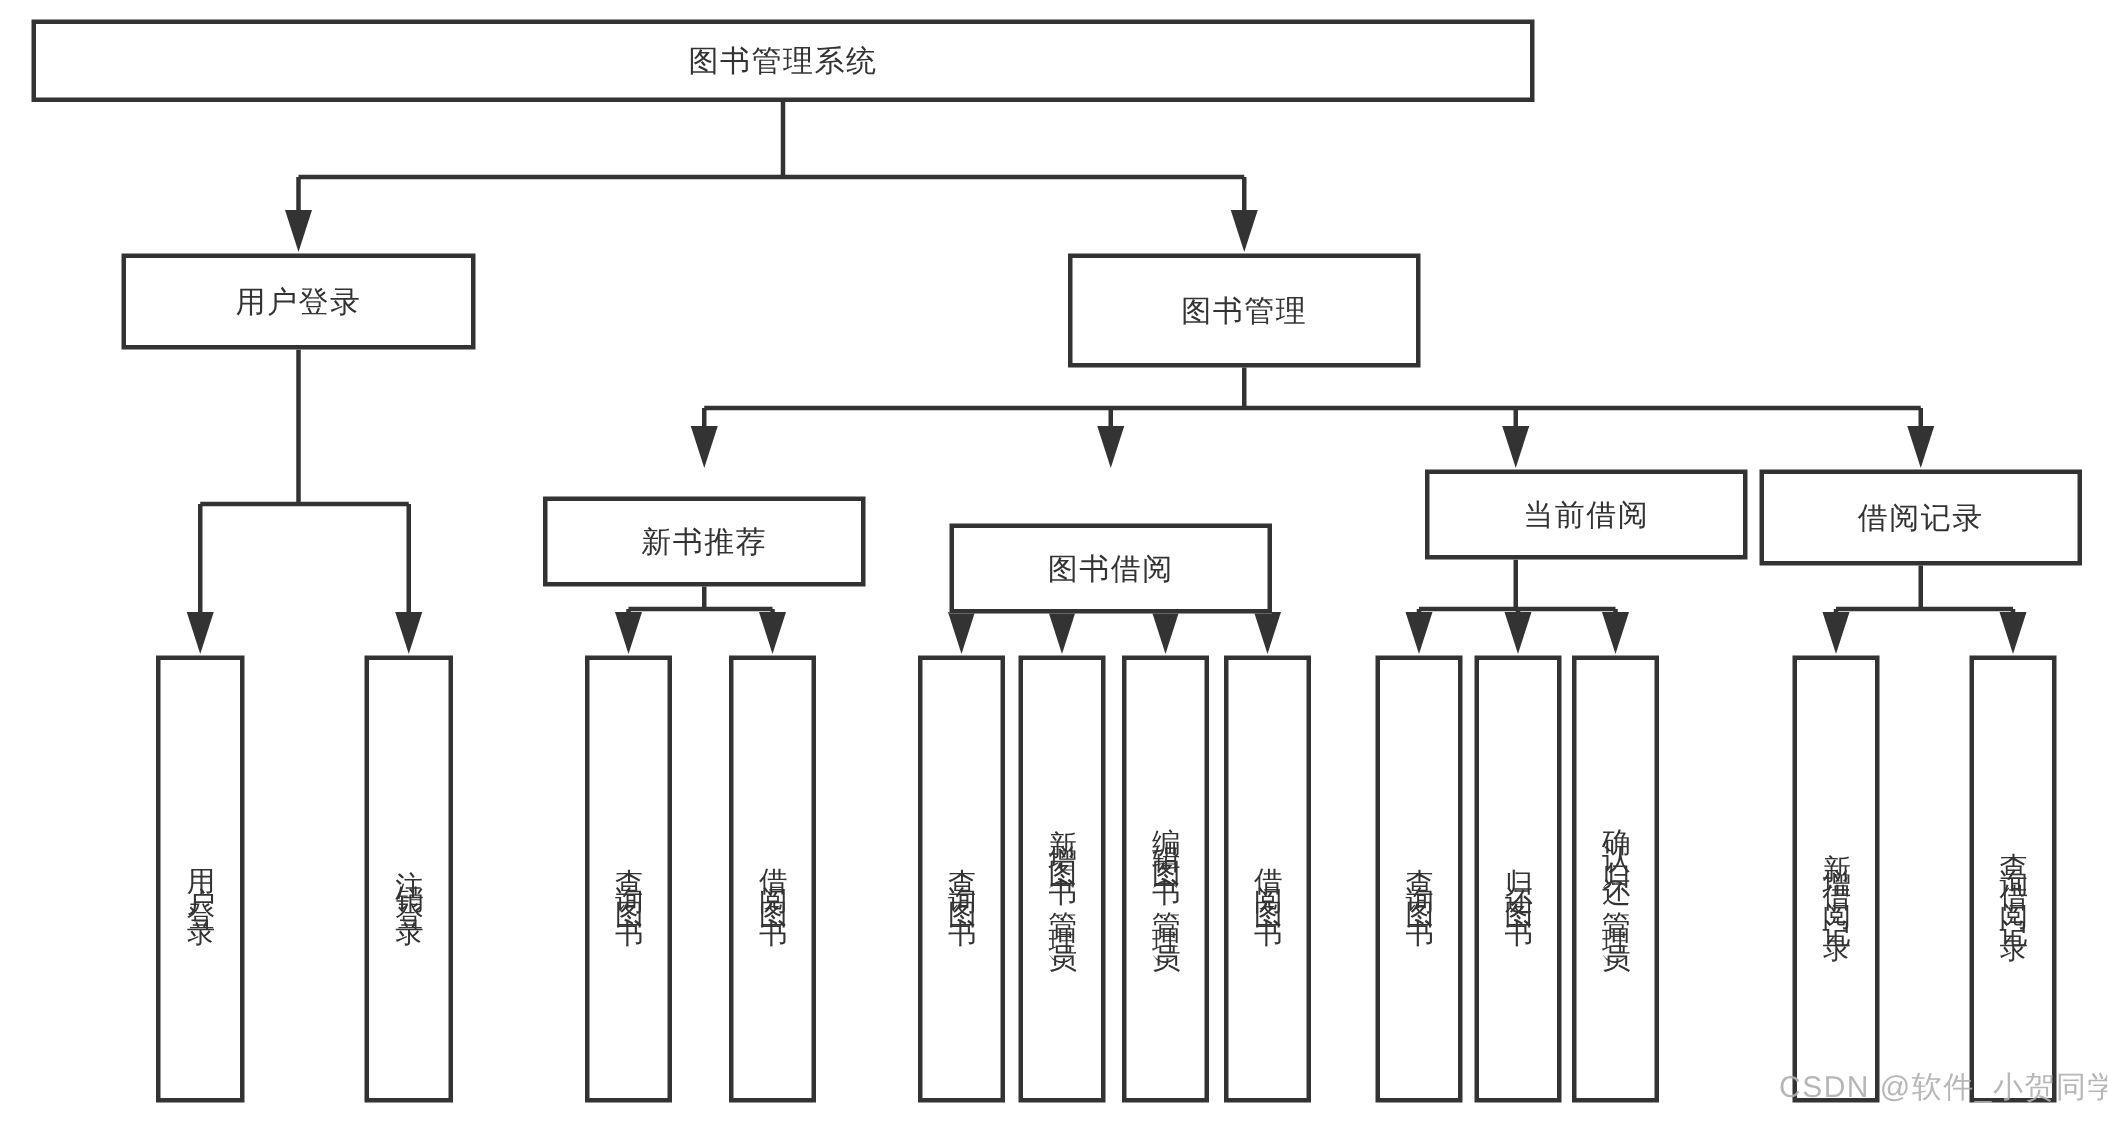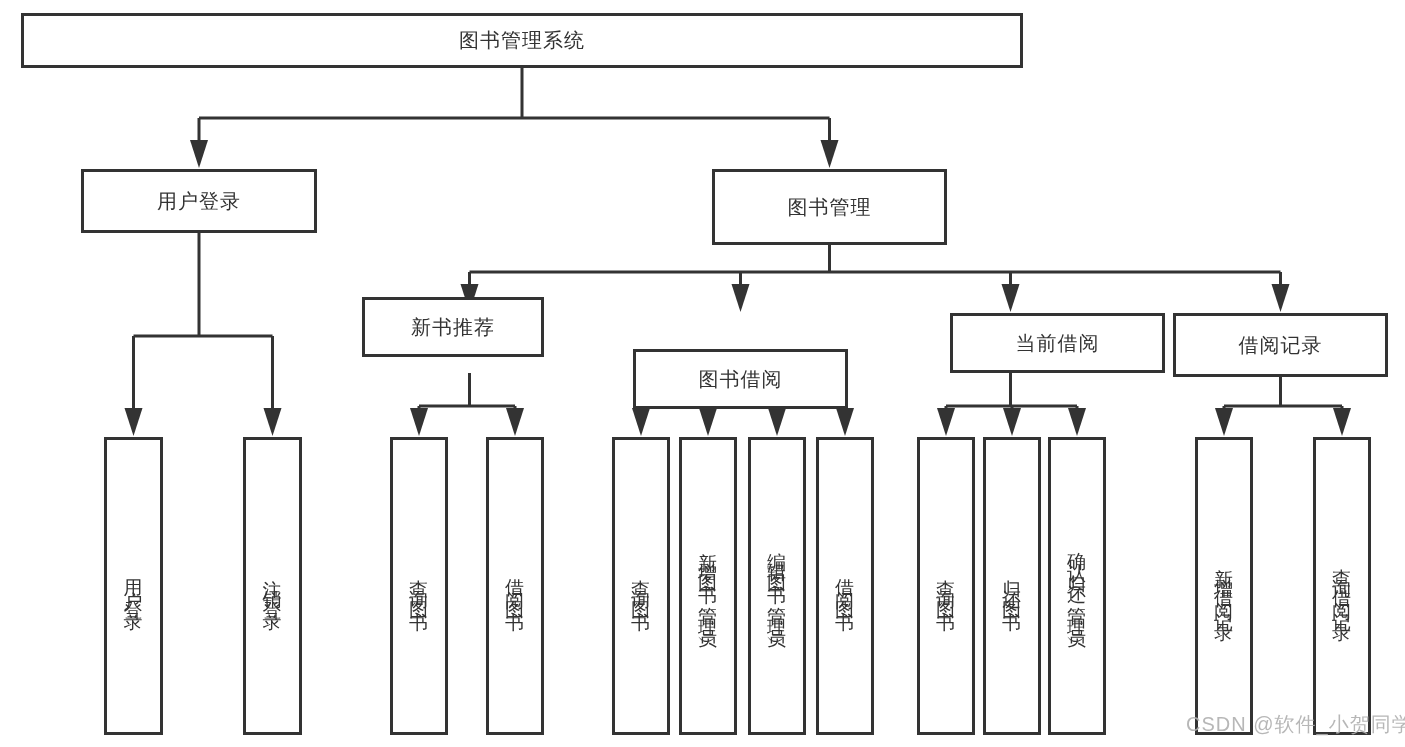--- a/index.html
+++ b/index.html
@@ -116,21 +116,21 @@
     <span>图书管理系统</span>
   </div>
 
   <div class="node h" style="left:81px;top:169px;width:236px;height:64px;">
     <span>用户登录</span>
   </div>
   <div class="node h" style="left:712px;top:169px;width:235px;height:76px;">
     <span>图书管理</span>
   </div>
 
-  <div class="node h" style="left:362px;top:297px;width:182px;height:60px;">
+  <div class="node h" style="left:362px;top:331px;width:215px;height:60px;">
     <span>新书推荐</span>
   </div>
   <div class="node h" style="left:633px;top:313px;width:215px;height:60px;margin-top:36px;">
     <span>图书借阅</span>
   </div>
   <div class="node h" style="left:903px;top:313px;width:215px;height:60px;margin-left:47px;">
     <span>当前借阅</span>
   </div>
   <div class="node h" style="left:1173px;top:313px;width:215px;height:64px;">
     <span>借阅记录</span>

